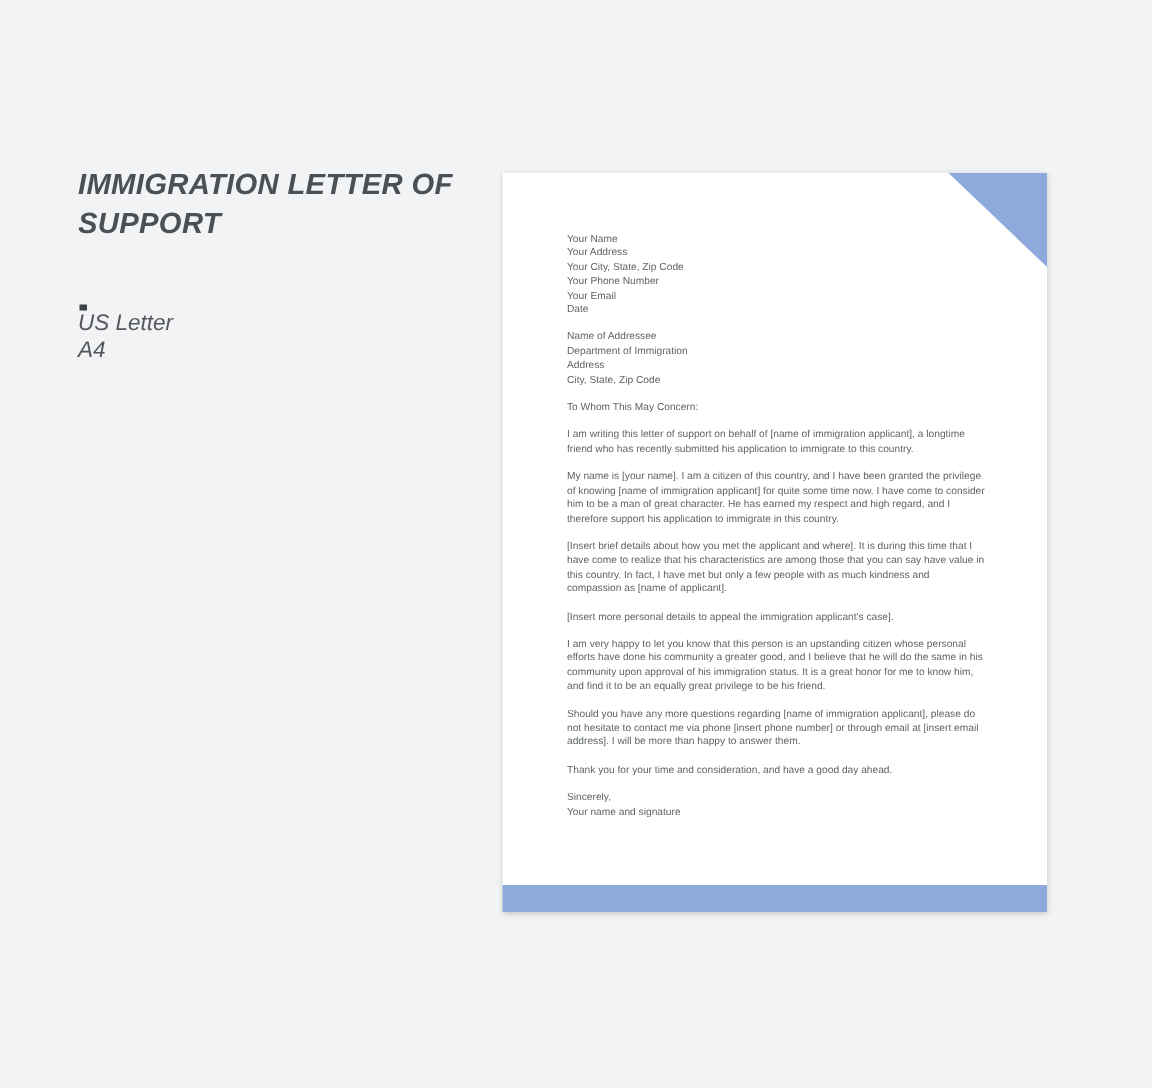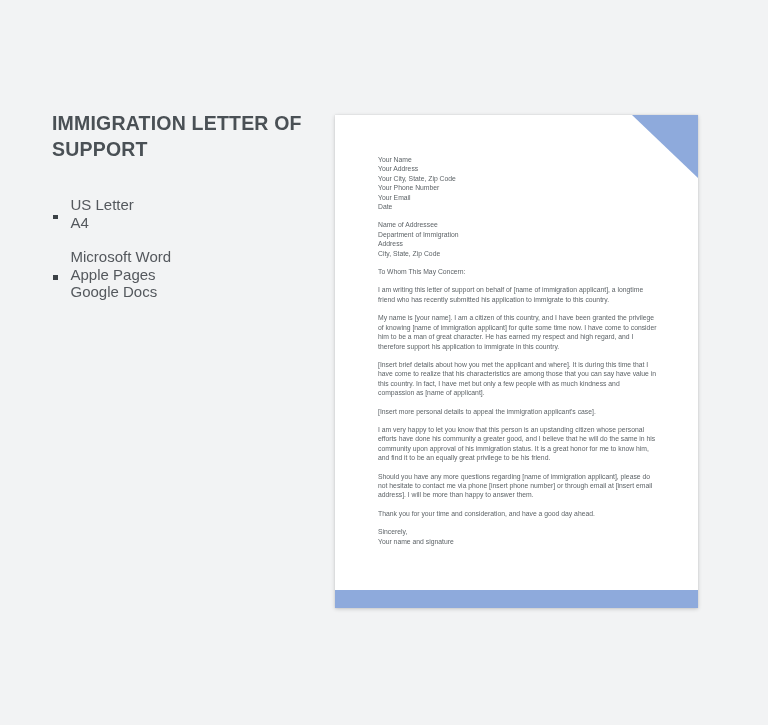--- a/index.html
+++ b/index.html
@@ -13,39 +13,41 @@
     position: relative;
     width: 768px; height: 725px;
     background: #f2f3f4;
   }
 
   
   .left-panel {
     position: absolute;
     left: 52px; top: 110px;
     width: 276px;
+    font-style: italic;
   }
   .page-title {
     margin: 0;
     font-size: 19.5px;
     line-height: 26px;
     font-weight: bold;
     color: #4a5055;
     letter-spacing: 0.2px;
     white-space: pre-line;
   }
   .feature-list {
     list-style: none;
     margin: 34px 0 0 0;
     padding: 0;
   }
   .feature-item {
     display: flex;
-    align-items: center;
+    align-items: flex-start;
     margin-bottom: 17px;
+    flex-direction: column;
   }
   .bullet-square {
     flex: 0 0 auto;
     width: 4.5px; height: 4.5px;
     background: #3c4146;
     margin: 6.5px 13px 0 1px;
   }
   .feature-lines {
     font-size: 15px;
     line-height: 17.5px;
@@ -97,26 +99,20 @@
 
   <div class="left-panel">
     <h1 class="page-title">IMMIGRATION LETTER OF
 SUPPORT</h1>
     <ul class="feature-list">
       <li class="feature-item">
         <span class="bullet-square"></span>
         <span class="feature-lines">US Letter
 A4</span>
       </li>
-      <li class="feature-item">
-        <span class="bullet-square"></span>
-        <span class="feature-lines">Microsoft Word
-Apple Pages
-Google Docs</span>
-      </li>
     </ul>
   </div>
 
   <div class="doc">
     <div class="corner-triangle"></div>
 
     <div class="letter">
       <p class="addr-block">Your Name
 Your Address
 Your City, State, Zip Code

